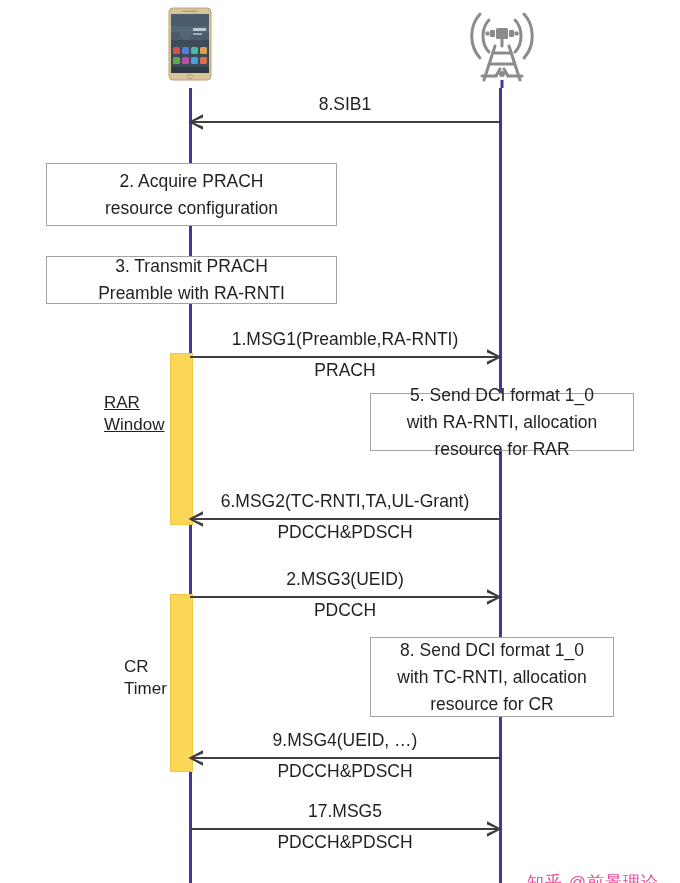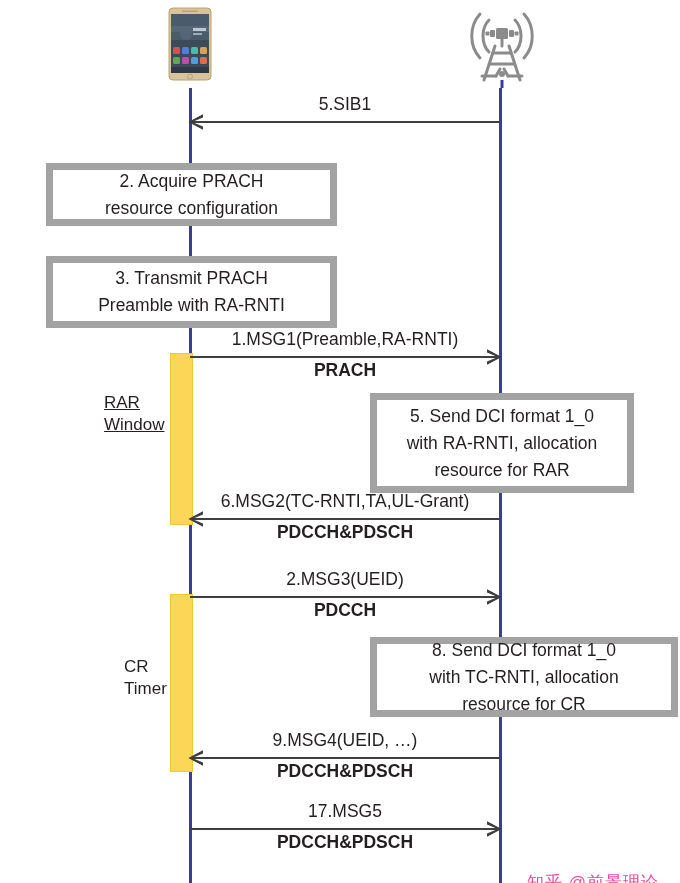--- a/index.html
+++ b/index.html
@@ -53,38 +53,38 @@
     line-height: 22px;
     text-align: left;
     white-space: pre-line;
   }
   #rar-window-label { left: 104px; top: 392px; width: 52px; text-decoration: underline; }
   #cr-timer-label   { left: 124px; top: 656px; width: 52px; }
 
   
   .proc-box {
     position: absolute;
-    border: 7px solid #a3a3a3;
+    border: 1px solid #a3a3a3;
     background: #ffffff;
     box-sizing: border-box;
     display: flex;
     align-items: center;
     justify-content: center;
     text-align: center;
     font-size: 17.5px;
     color: #231f20;
     line-height: 27px;
     white-space: pre-line;
     padding: 2px 6px;
     z-index: 3;
   }
   #box-2 { left: 46px;  top: 163px; width: 291px; height: 63px; }
-  #box-3 { left: 46px;  top: 256px; width: 291px; height: 72px; }
-  #box-5 { left: 370px; top: 393px; width: 264px; height: 100px; }
-  #box-8 { left: 370px; top: 637px; width: 308px; height: 80px; }
+  #box-3 { left: 46px;  top: 256px; width: 291px; height: 48px; }
+  #box-5 { left: 370px; top: 393px; width: 264px; height: 58px; }
+  #box-8 { left: 370px; top: 637px; width: 244px; height: 80px; }
 
   
   .msg {
     position: absolute;
     height: 0;
   }
   .msg .line {
     position: absolute;
     left: 0; top: 0;
     height: 2px;
@@ -113,21 +113,21 @@
   .msg-label {
     position: absolute;
     font-size: 17.5px;
     color: #231f20;
     line-height: 25px;
     text-align: center;
     white-space: pre-line;
     width: 100%;
   }
   .msg-label.above { bottom: 4px; }
-  .msg-label.below { top: 2px; font-weight: bold; }
+  .msg-label.below { top: 2px; }
 
   
   #watermark {
     position: absolute;
     left: 527px; top: 871px;
     font-size: 17px;
     color: #ec4899;
     font-family: Liberation Sans, sans-serif;
     letter-spacing: 1px;
     user-select: none;
@@ -214,21 +214,21 @@
   <div class="proc-box" id="box-5">5.  Send DCI format 1_0
 with  RA-RNTI, allocation
 resource for RAR</div>
   <div class="proc-box" id="box-8">8.  Send DCI format 1_0
 with  TC-RNTI, allocation
 resource for CR</div>
 
   <div class="msg to-left" style="left:190px; top:121px; width:310px;">
     <div class="line"></div>
     <div class="head"></div>
-    <div class="msg-label above">5.SIB1</div>
+    <div class="msg-label above">8.SIB1</div>
   </div>
 
   <div class="msg to-right" style="left:190px; top:356px; width:310px;">
     <div class="line"></div>
     <div class="head"></div>
     <div class="msg-label above">1.MSG1(Preamble,RA-RNTI)</div>
     <div class="msg-label below">PRACH</div>
   </div>
 
   <div class="msg to-left" style="left:190px; top:518px; width:310px;">

